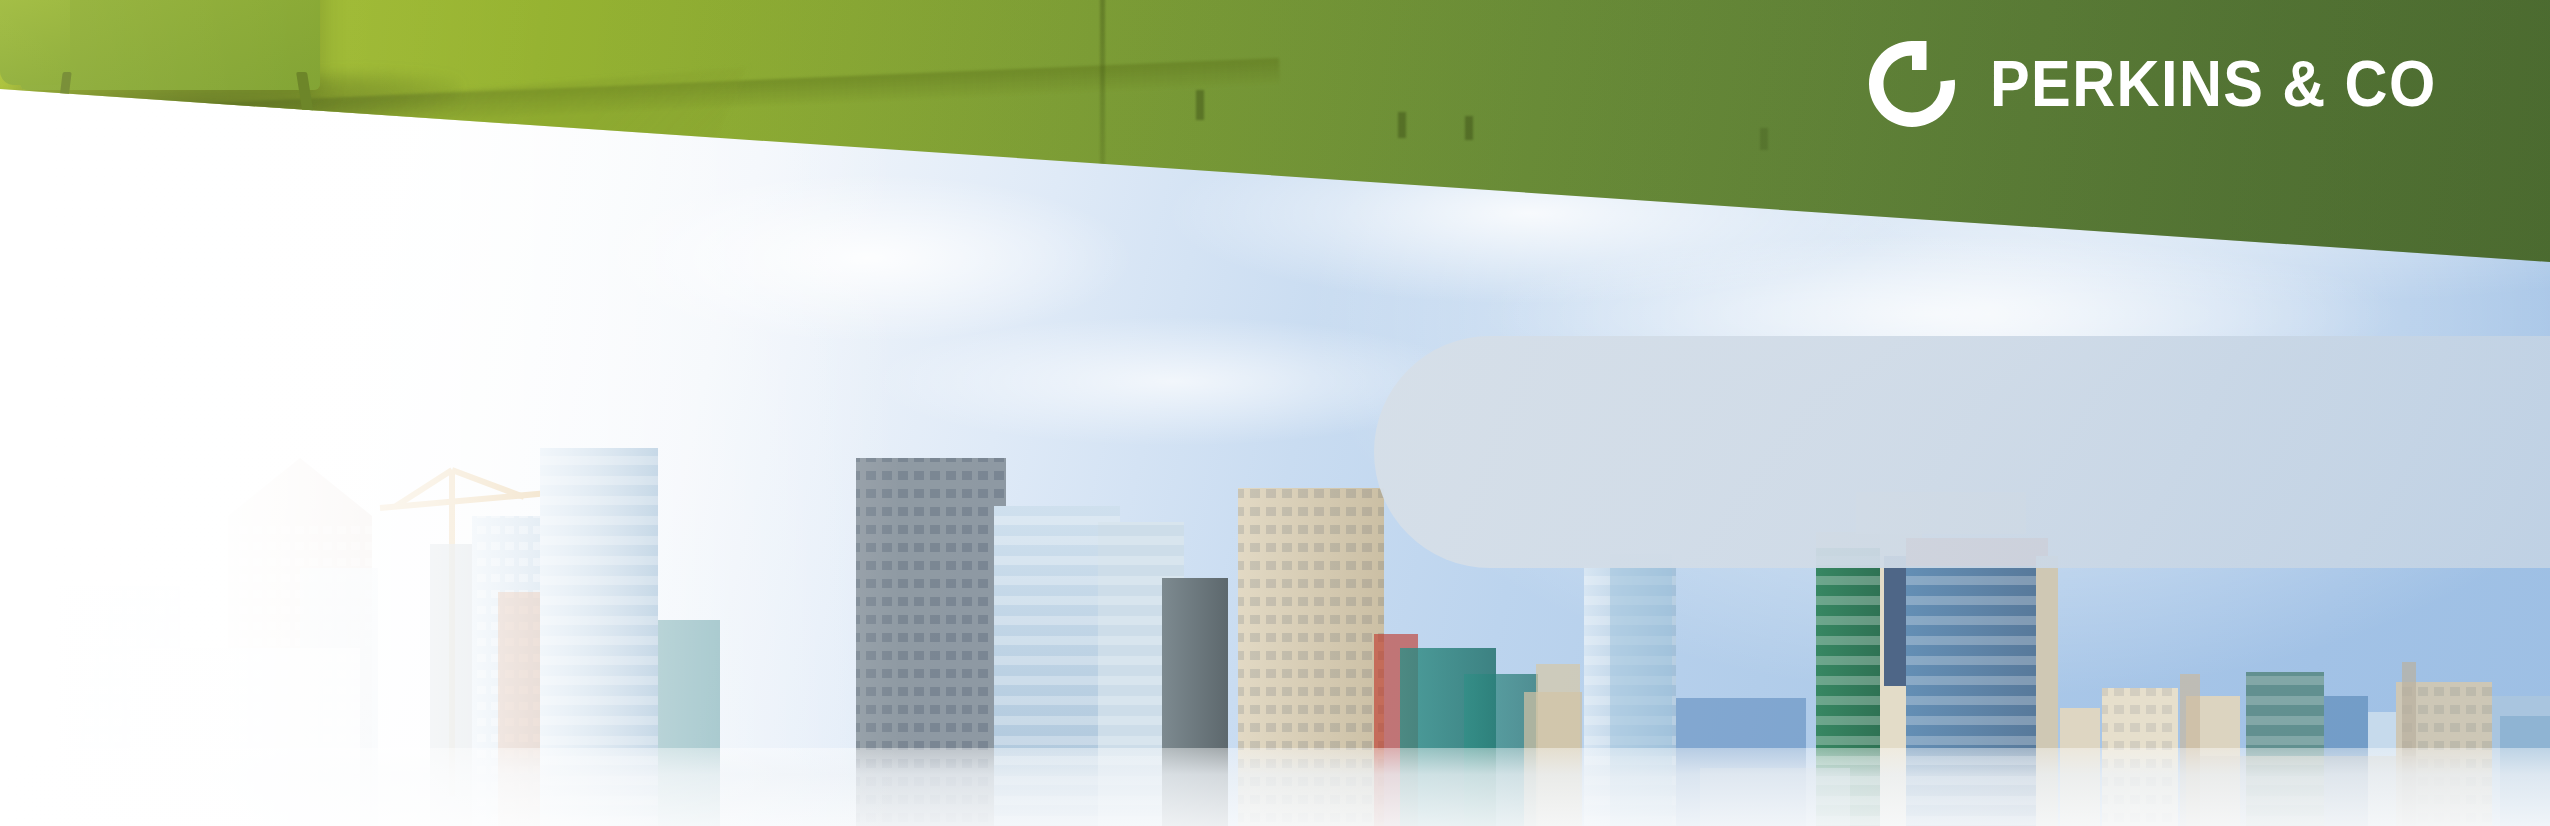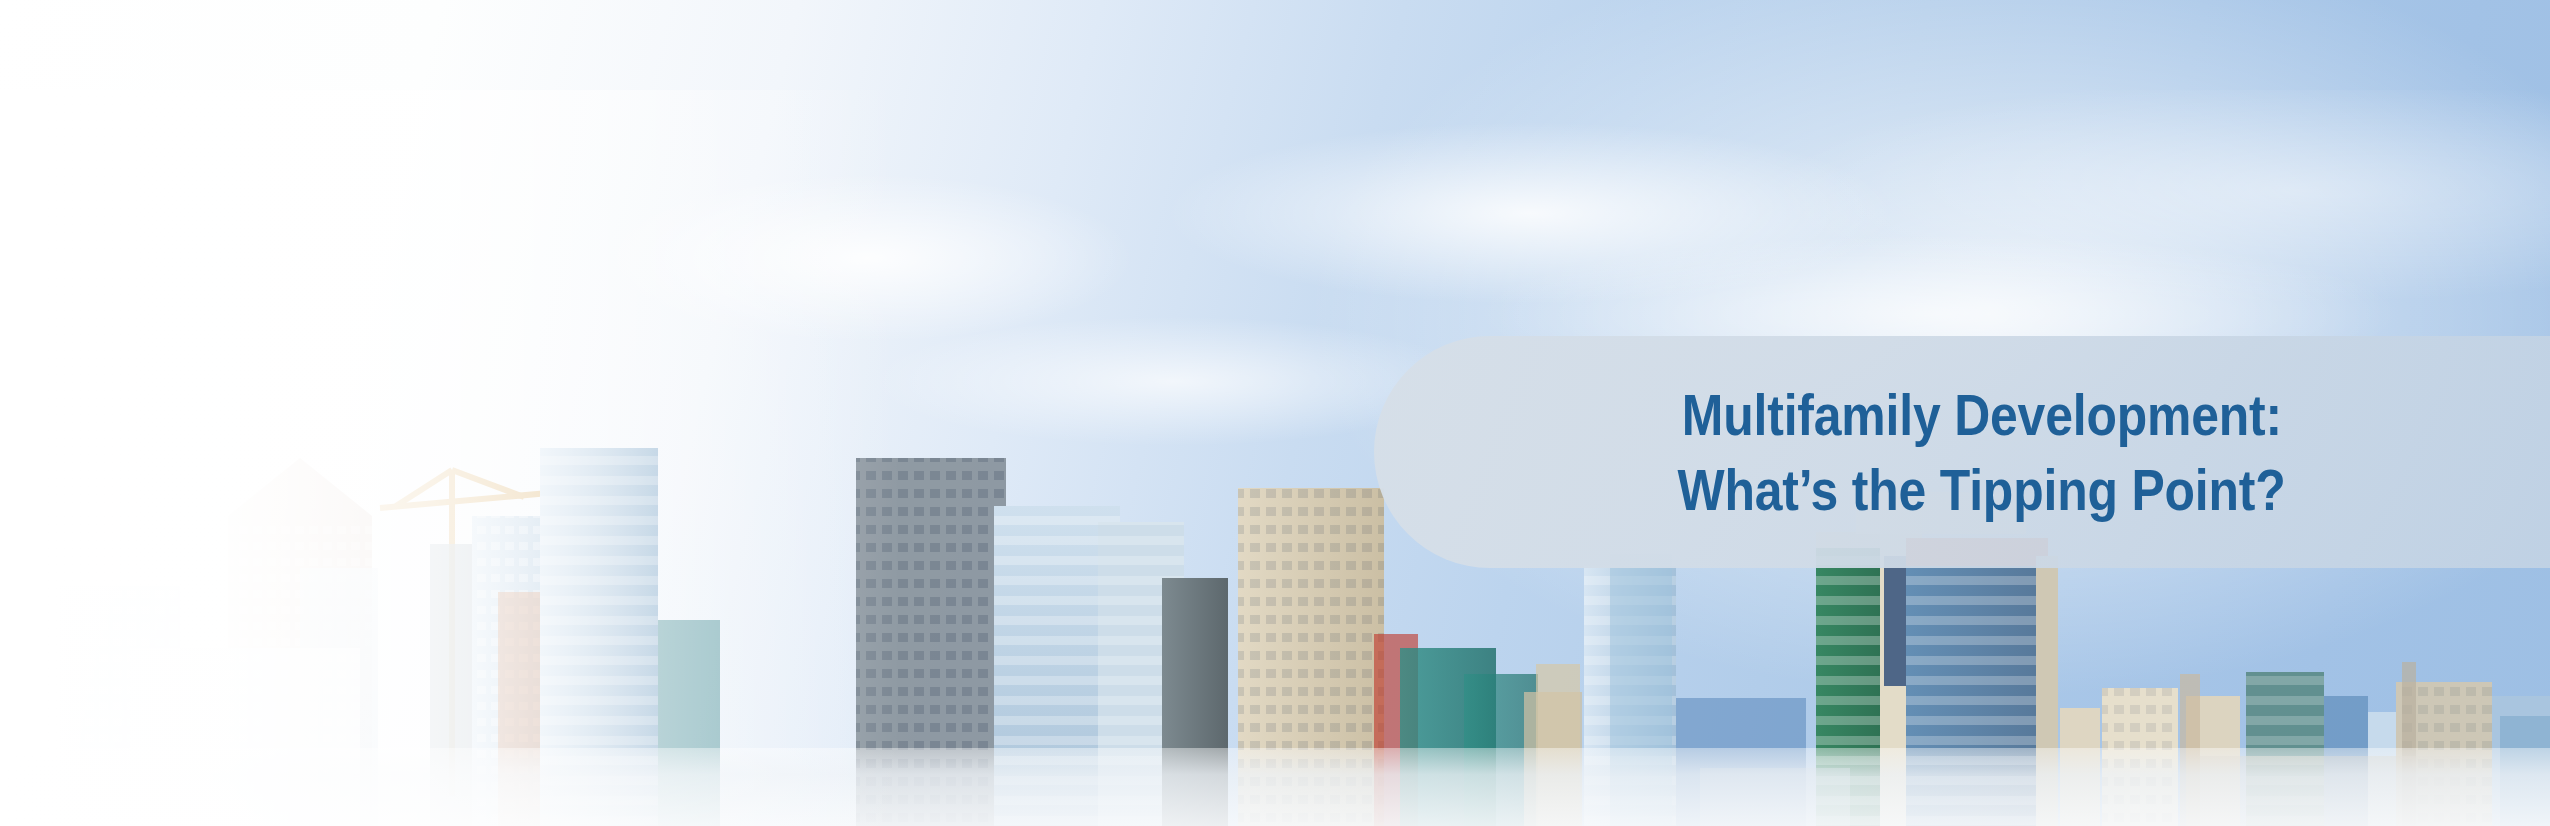--- a/index.html
+++ b/index.html
@@ -347,20 +347,40 @@
       <rect x="2492" y="300" width="58" height="130" fill="#aec7dd" opacity=".70"></rect>
       <rect x="2500" y="320" width="50" height="110" fill="#7aa6c9" opacity=".55"></rect>
       <rect x="2200" y="360" width="260" height="70" fill="#c9c2b2" opacity=".45"></rect>
       <rect x="1700" y="372" width="150" height="58" fill="#b9c7d4" opacity=".45"></rect>
     </svg>
   </div>
   <div class="ground"></div>
   <div class="left-wash"></div>
 
   <div class="title-pill"></div>
-  <div class="title-text">
-    <div class="title-line">Multifamily Development:</div>
-    <div class="title-line">What’s the Tipping Point?</div>
+
+
+  <div class="green-band">
+    <div class="gb-shape gb-wallline"></div>
+    <div class="gb-shape gb-rug"></div>
+    <div class="gb-shape gb-shadow"></div>
+    <div class="gb-shape gb-sofa"></div>
+    <div class="gb-shape gb-sofa-arm"></div>
+    <div class="gb-shape gb-leg1"></div>
+    <div class="gb-shape gb-leg2"></div>
+    <div class="gb-shape gb-seam"></div>
+    <div class="gb-tick gb-t1"></div>
+    <div class="gb-tick gb-t2"></div>
+    <div class="gb-tick gb-t3"></div>
+    <div class="gb-tick gb-t4"></div>
+    <div class="gb-vignette"></div>
+
+    <div class="logo">
+      <svg class="logo-mark" viewBox="0 0 100 100" aria-hidden="true">
+        <path fill="#ffffff" fill-rule="evenodd" d="M50 7 C26.3 7 7 26.3 7 50 S26.3 93 50 93 S93 73.7 93 50 C93 48.6 92.9 47.2 92.8 45.8
+                 L78.3 47.6 C78.4 48.4 78.5 49.2 78.5 50 C78.5 65.7 65.7 78.5 50 78.5
+                 S21.5 65.7 21.5 50 S34.3 21.5 50 21.5 L50 36 L64.5 36 L64.5 7 Z"></path>
+      </svg>
+      <div class="logo-word">PERKINS &amp; CO</div>
+    </div>
   </div>
 
-
-
 </div>
 
 </body></html>

